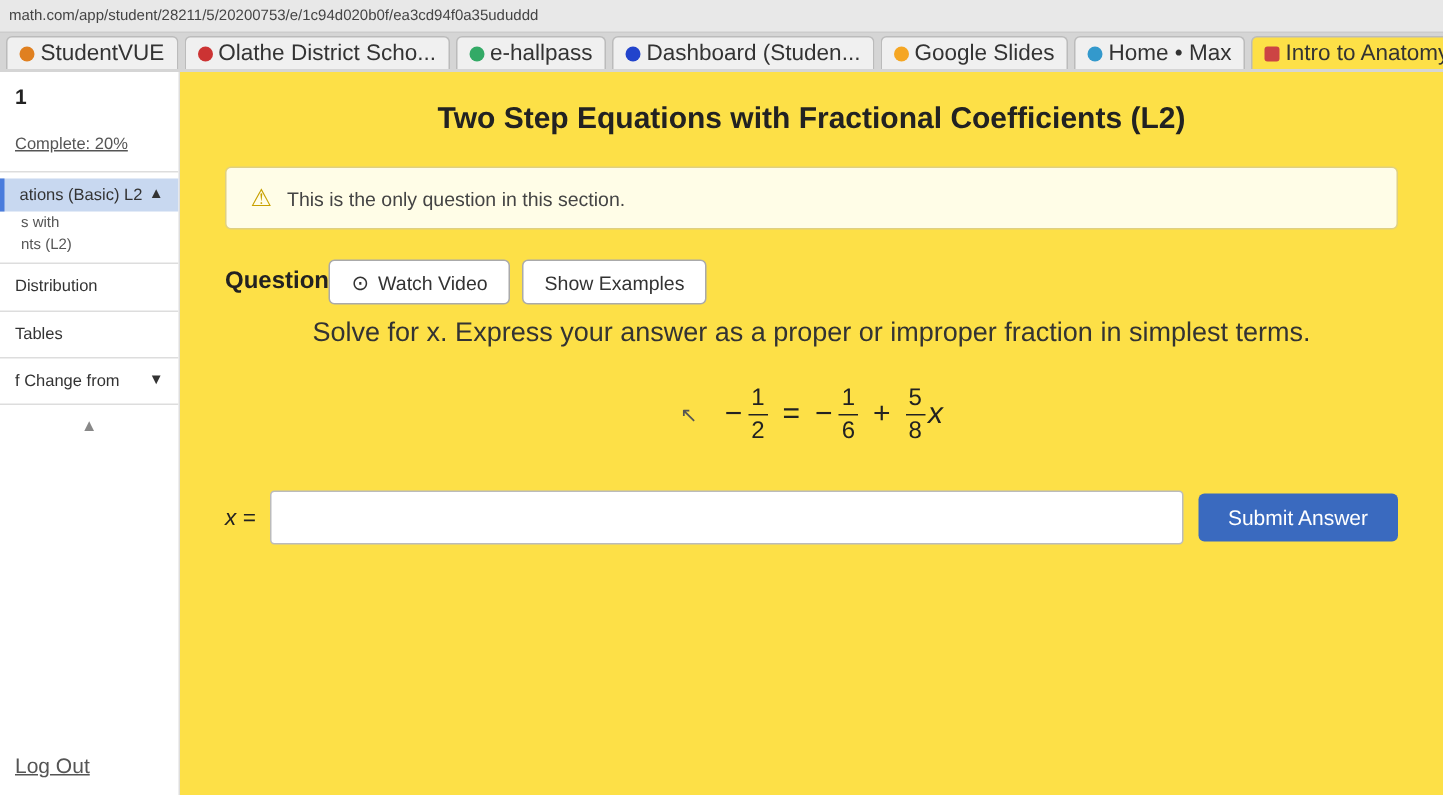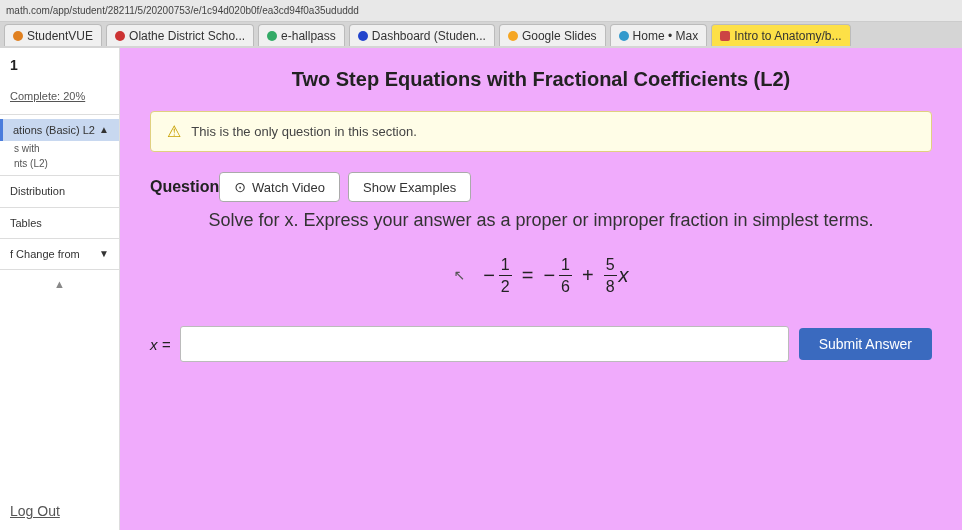--- a/index.html
+++ b/index.html
@@ -39,21 +39,21 @@
       gap: 4px;
       flex-shrink: 0;
       overflow: hidden;
     }
     .tab {
       background: #f0f0f0;
       border: 1px solid #bbb;
       border-bottom: none;
       border-radius: 4px 4px 0 0;
       padding: 2px 8px;
-      font-size: 12px;
+      font-size: 15px;
       color: #333;
       white-space: nowrap;
       display: flex;
       align-items: center;
       gap: 4px;
       height: 22px;
     }
     .tab.active {
       background: #fde047;
     }
@@ -120,21 +120,21 @@
       font-size: 14px;
       color: #555;
       cursor: pointer;
       text-decoration: underline;
     }
 
     
     .content {
       flex: 1;
       padding: 20px 30px;
-      background: #f0abfc;
+      background: #fde047;
       overflow-y: auto;
     }
 
     .page-title {
       font-size: 20px;
       font-weight: bold;
       color: #222;
       margin-bottom: 20px;
       text-align: center;
     }

